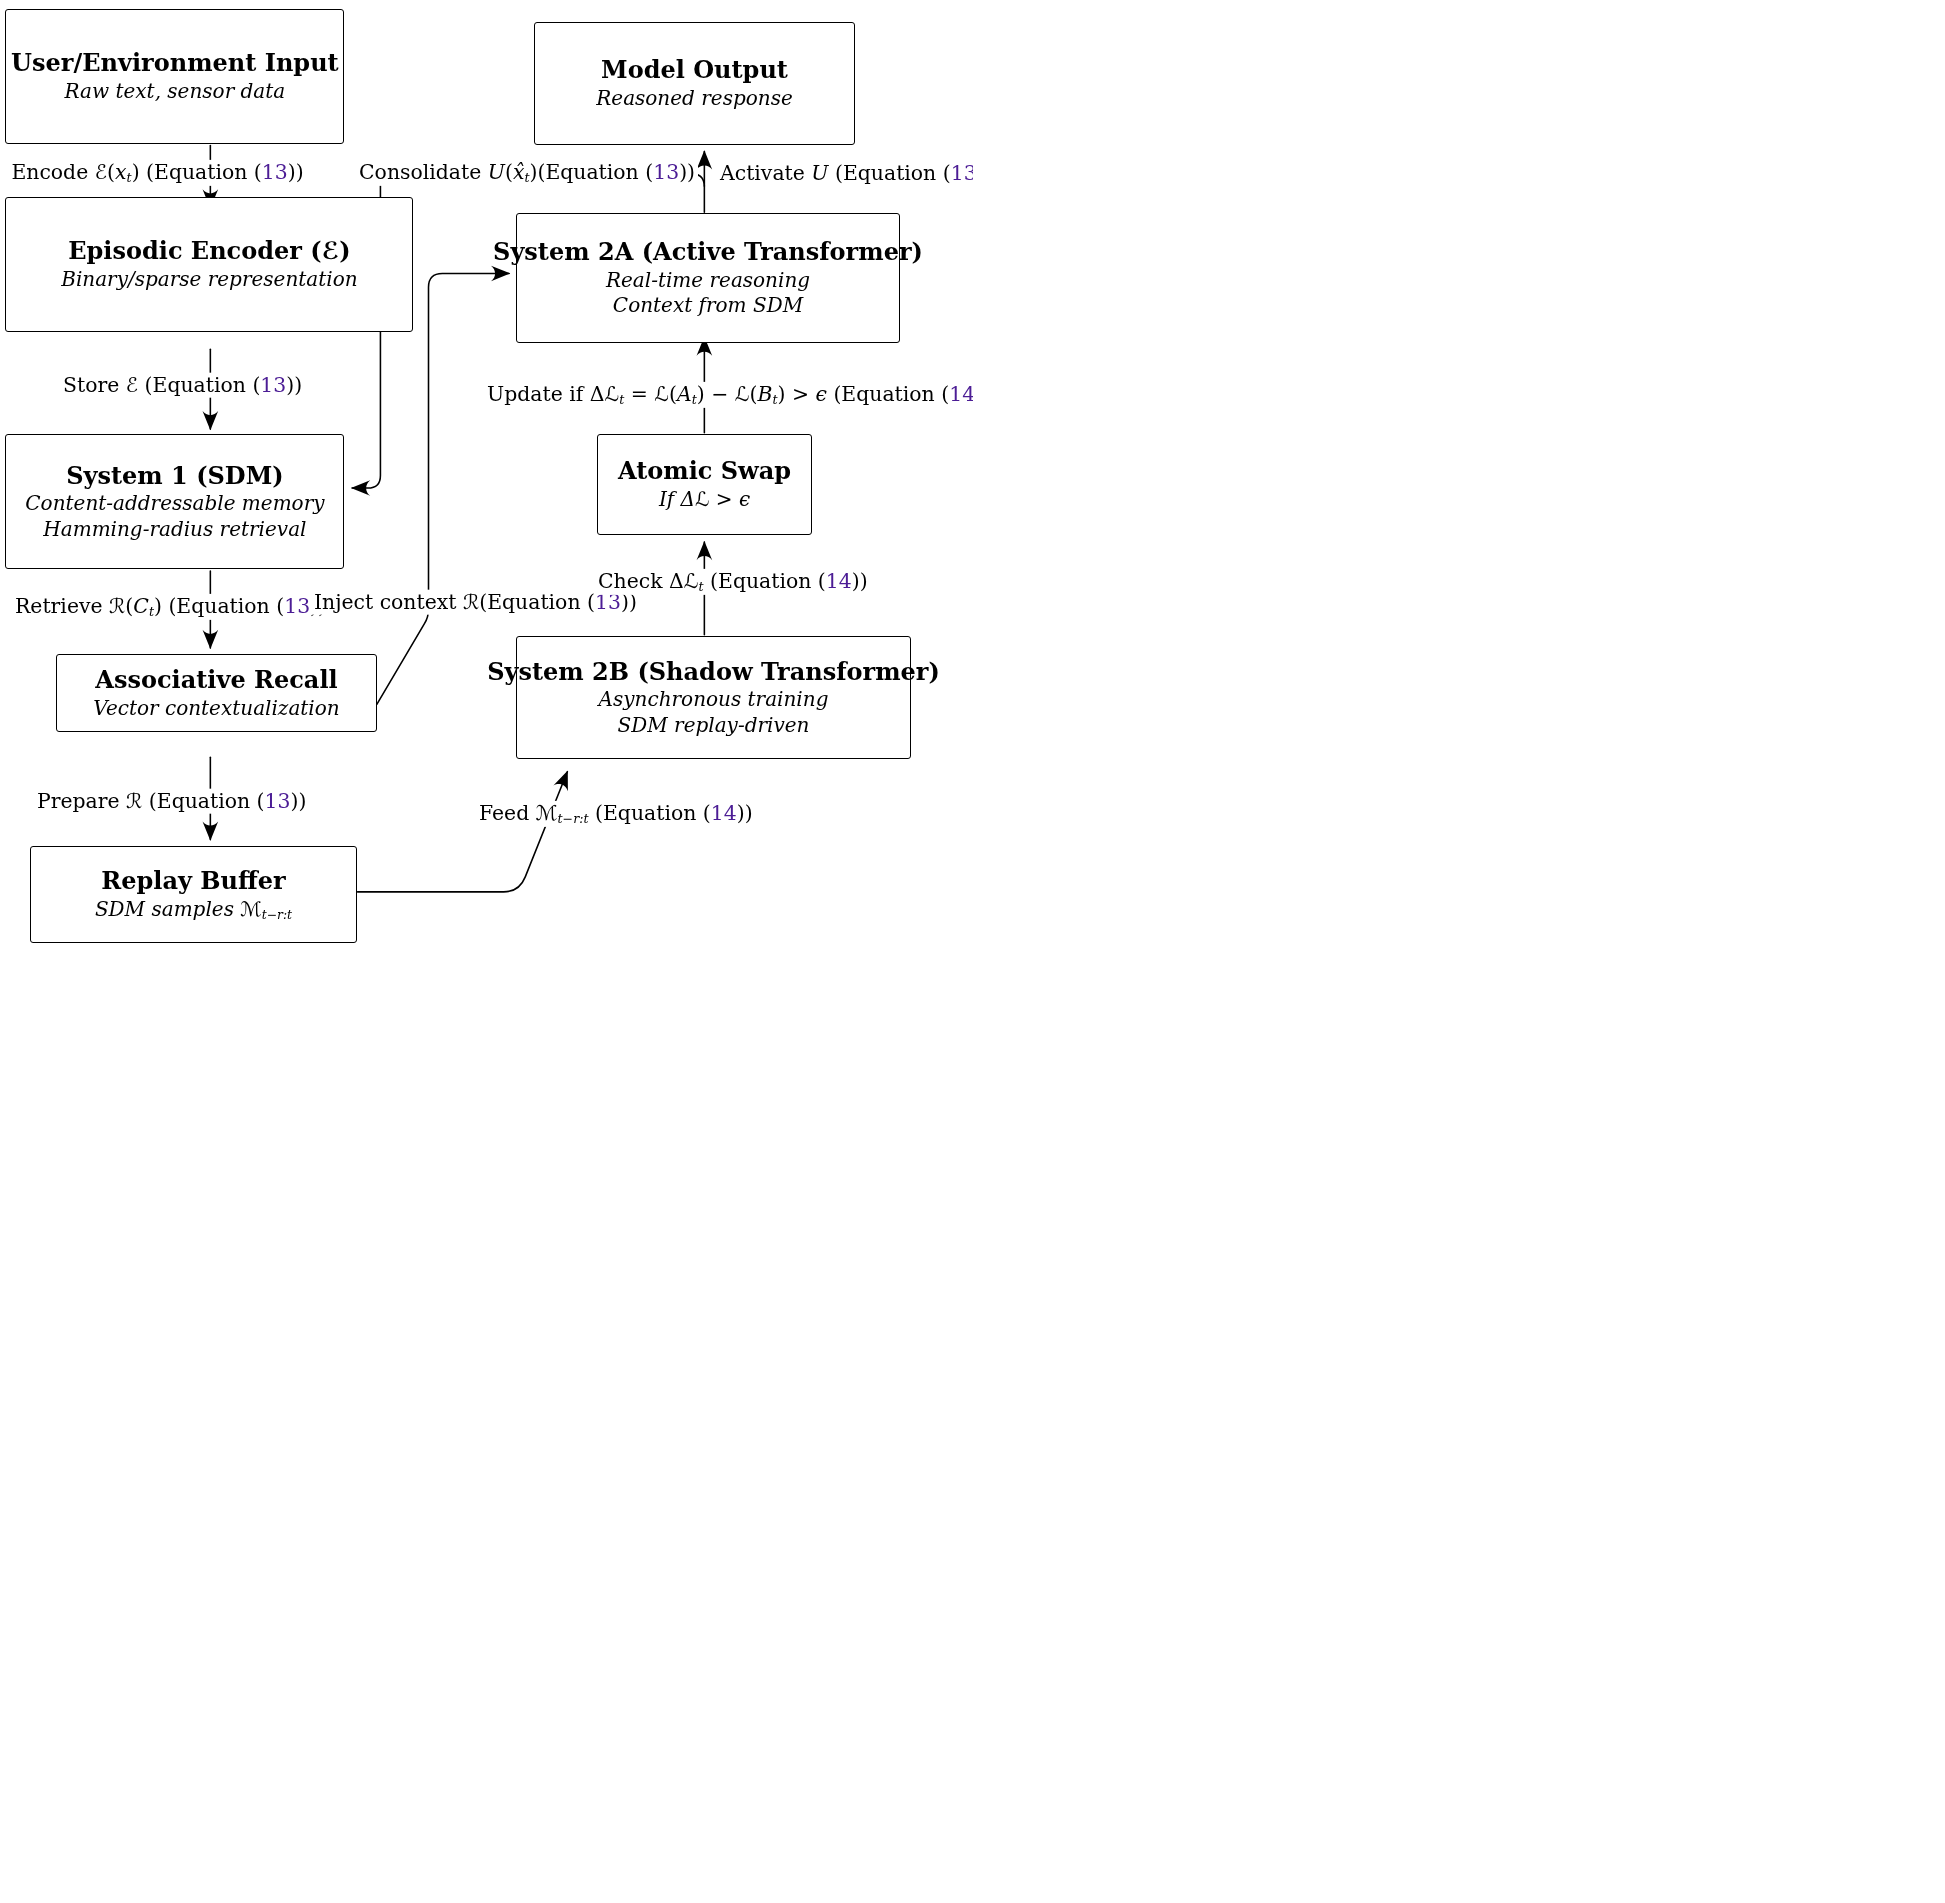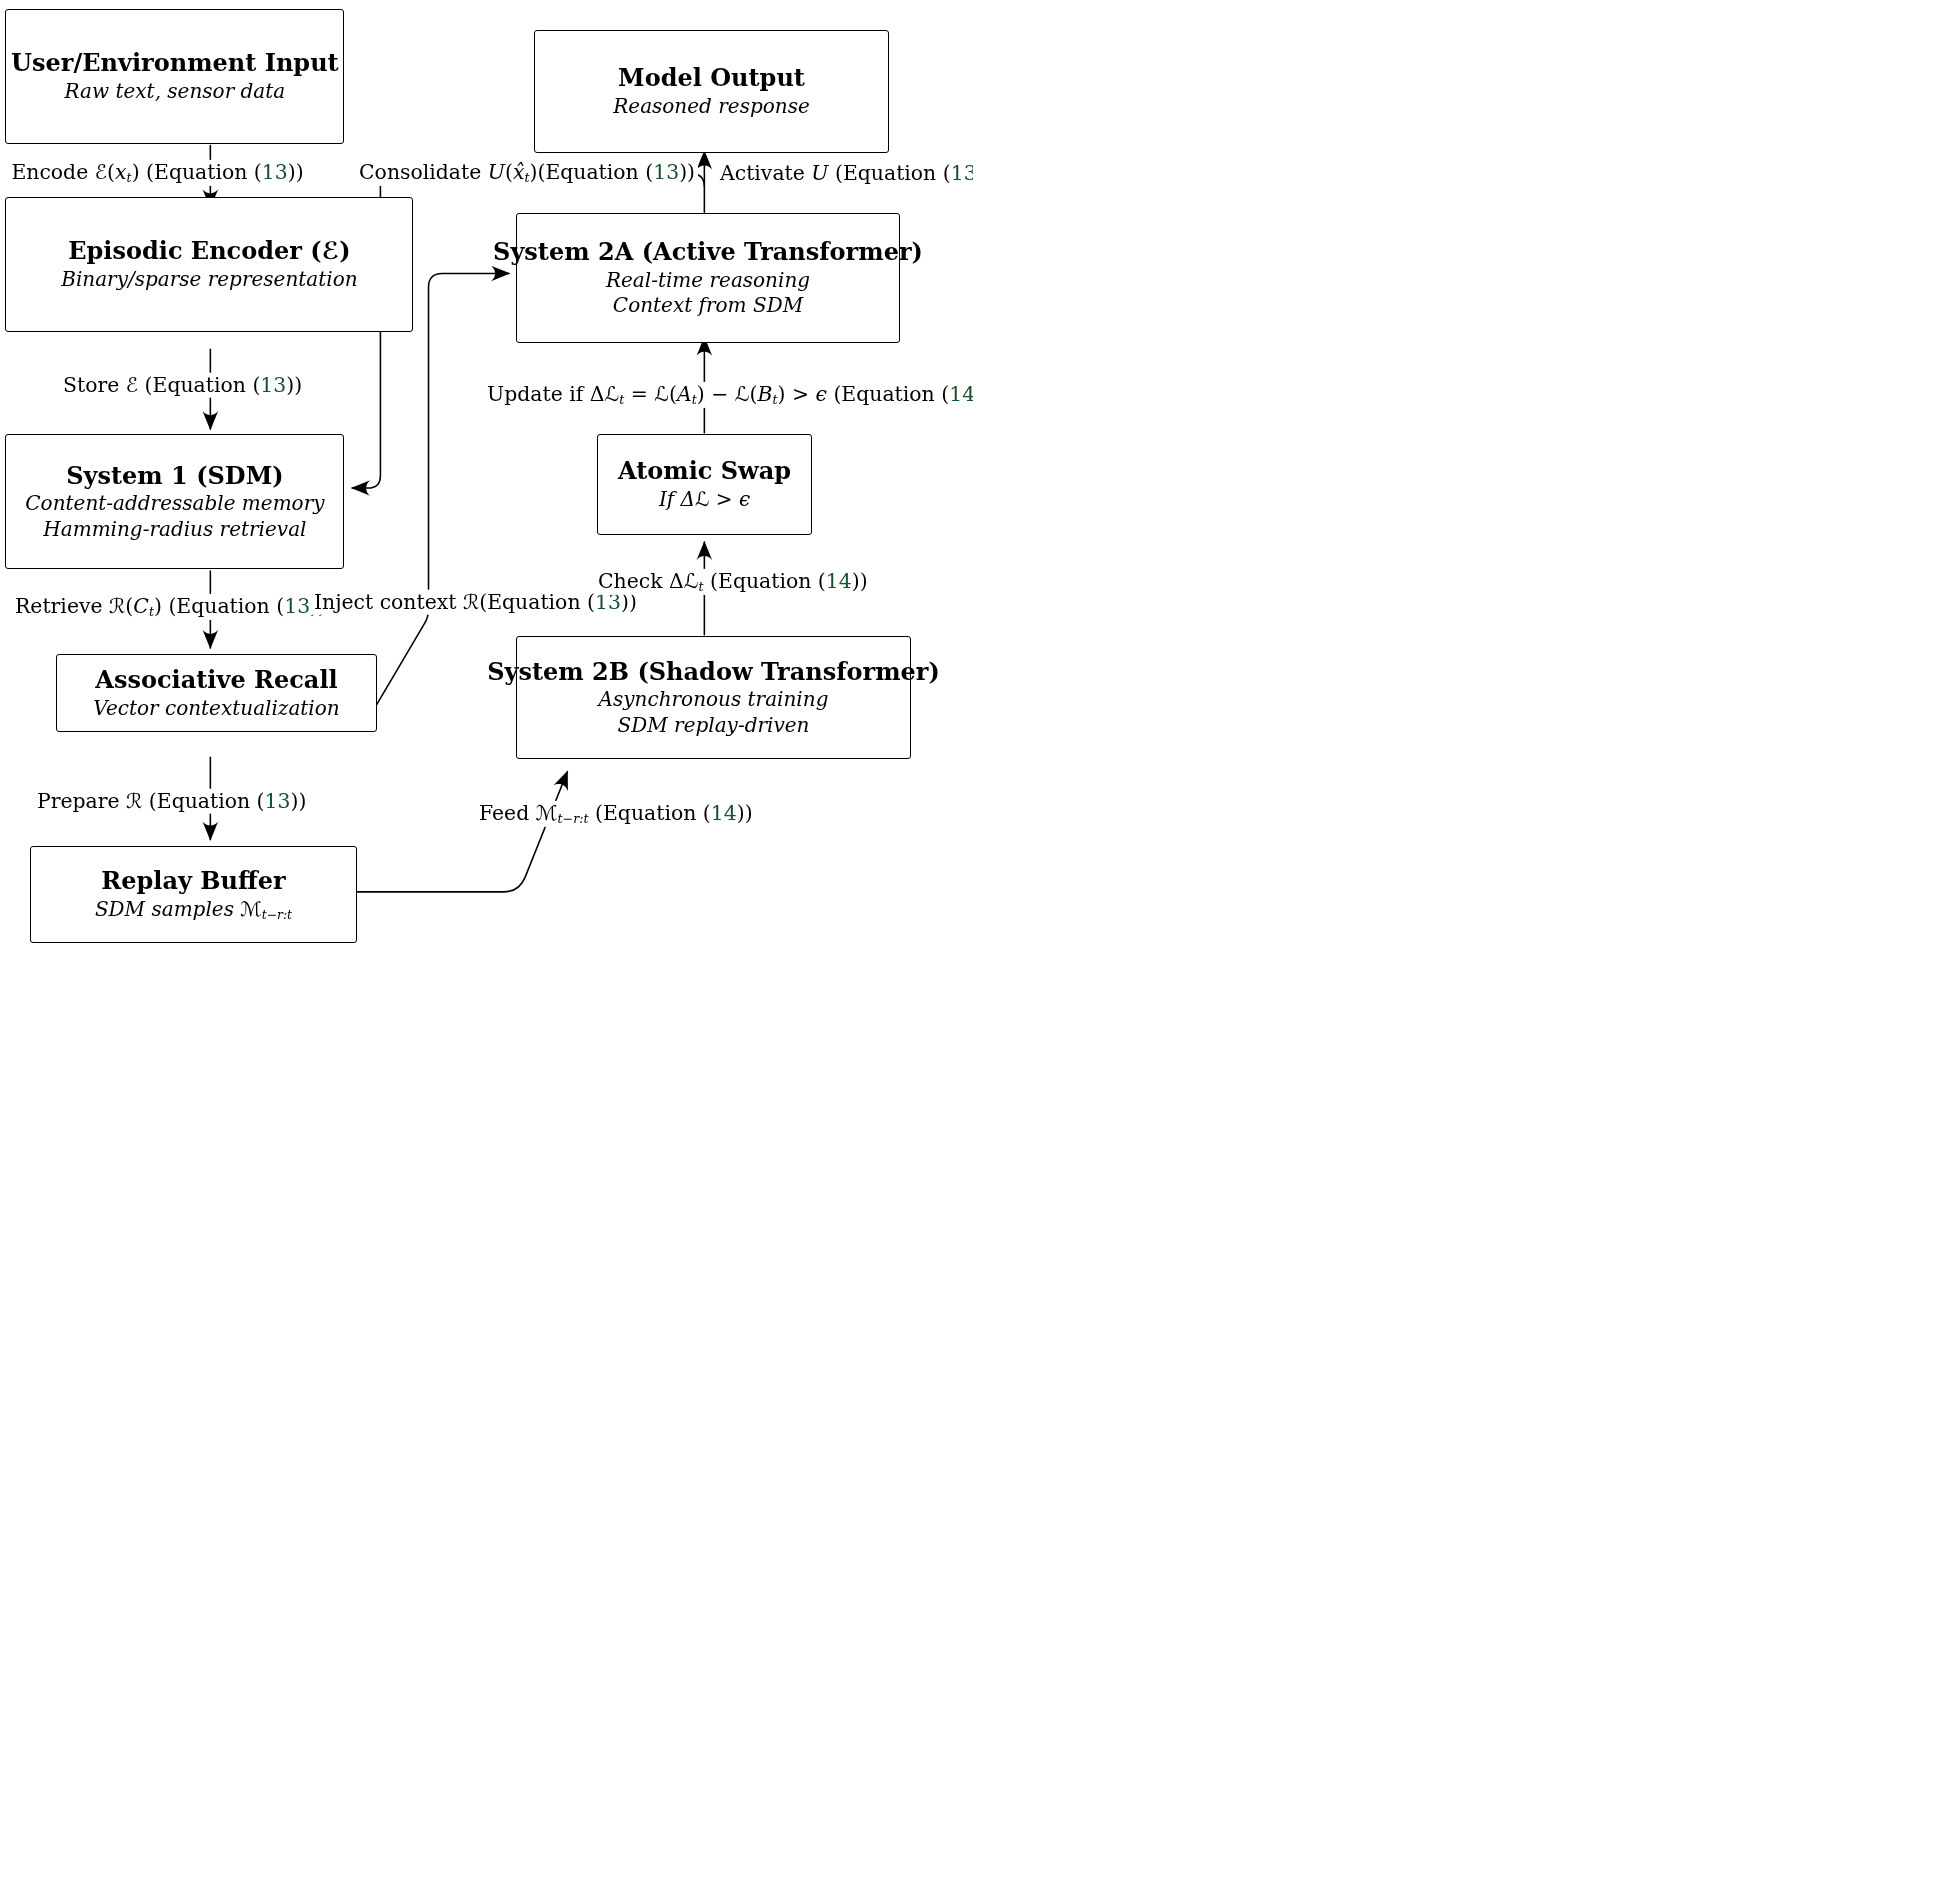--- a/index.html
+++ b/index.html
@@ -11,21 +11,21 @@
        display:flex;flex-direction:column;align-items:center;justify-content:center;
        text-align:center;padding:3.6px 4.8px;}
   .title{font-weight:bold;font-size:24px;line-height:1.28;white-space:nowrap;}
   .sub{font-style:italic;font-size:20px;line-height:1.28;white-space:nowrap;}
   .lbl{position:absolute;z-index:3;transform:translateY(-50%);white-space:nowrap;
        background:#fff;padding:0.6px 3px;font-size:20.4px;line-height:1.15;}
   .it{font-style:italic;}
   .sc{font-family:"DejaVu Serif","DejaVu Sans",serif;font-style:normal;}
   .sub-t{font-size:0.62em;vertical-align:-0.28em;}
   .sub-t.it{font-style:italic;}
-  .eq{color:#14532d;}
+  .eq{color:#4c1d95;}
 </style>
 </head>
 <body>
 
 <div class="page">
 
   <svg class="wires" width="973" height="952" viewBox="0 0 1619 1584">
     <defs>
       <marker id="ah" markerUnits="userSpaceOnUse" markerWidth="34" markerHeight="30" viewBox="0 0 34 30" refX="31" refY="15" orient="auto">
         <path d="M 1 2 C 10 9 10 21 1 28 L 33 15 Z" fill="#000"></path>
@@ -68,21 +68,21 @@
   <div class="box" style="left:56px;top:654px;width:321px;height:78px">
     <div class="title"><span>Associative Recall</span></div>
     <div class="sub"><span class="it">Vector contextualization</span></div>
   </div>
 
   <div class="box" style="left:30px;top:846px;width:327px;height:97px">
     <div class="title"><span>Replay Buffer</span></div>
     <div class="sub"><span class="it">SDM samples </span><span class="sc">ℳ</span><span class="sub-t it">t−r:t</span></div>
   </div>
 
-  <div class="box" style="left:534px;top:30px;width:355px;height:123px">
+  <div class="box" style="left:534px;top:22px;width:321px;height:123px">
     <div class="title"><span>Model Output</span></div>
     <div class="sub"><span class="it">Reasoned response</span></div>
   </div>
 
   <div class="box" style="left:516px;top:213px;width:384px;height:130px">
     <div class="title"><span>System 2A (Active Transformer)</span></div>
     <div class="sub"><span class="it">Real-time reasoning</span></div>
     <div class="sub"><span class="it">Context from SDM</span></div>
   </div>
 

